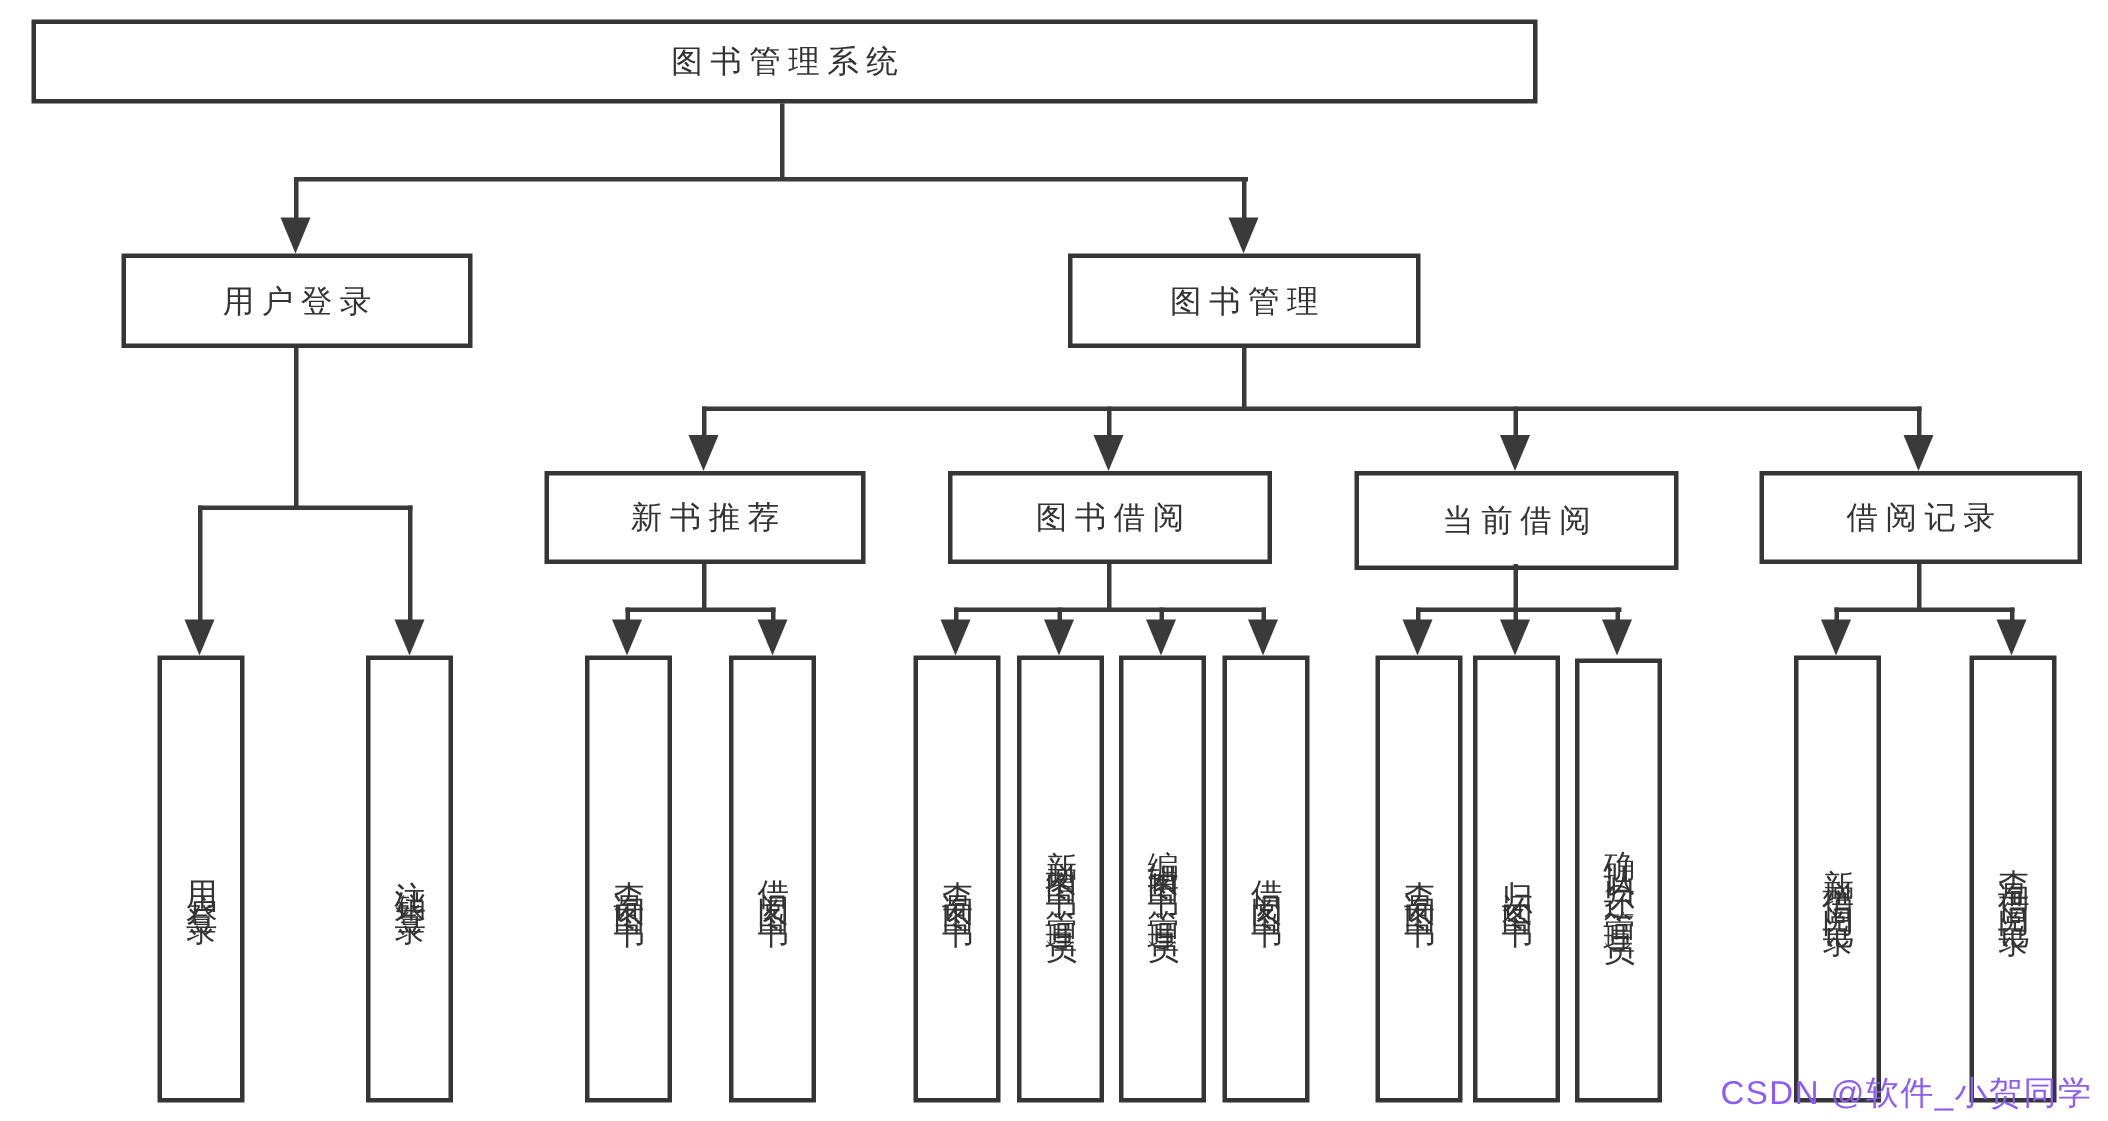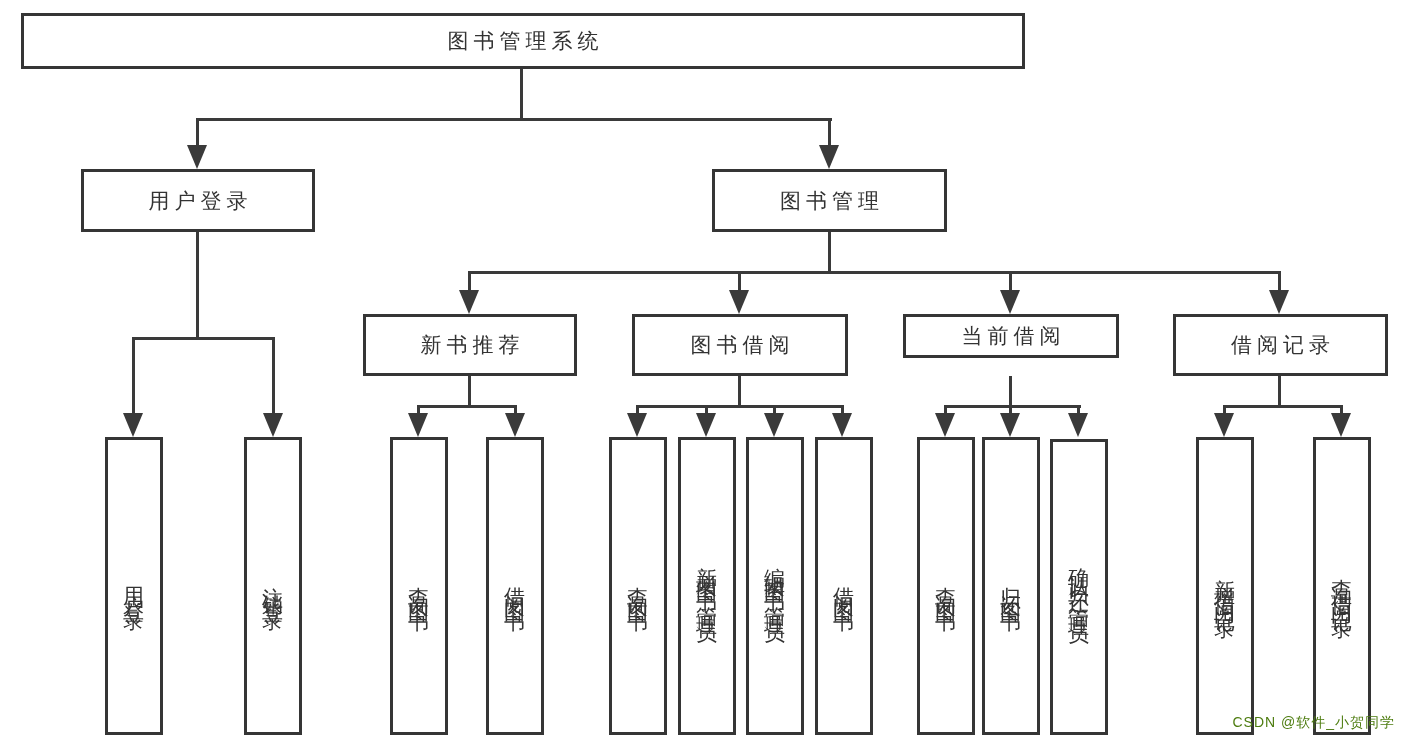--- a/index.html
+++ b/index.html
@@ -20,22 +20,22 @@
   }
   
   .vline{position:absolute;width:3px;background:#3a3a3a;}
   .hline{position:absolute;height:3px;background:#3a3a3a;}
   .arrowhead{
     position:absolute;width:0;height:0;
     border-left:10px solid transparent;border-right:10px solid transparent;
     border-top:24px solid #3a3a3a;
   }
   .watermark{
-    position:absolute;right:10px;top:714px;font-size:14px;letter-spacing:1px;
-    color:#4d7c0f;
+    position:absolute;right:10px;top:714px;font-size:22px;letter-spacing:1px;
+    color:#8b5cf6;
   }
 </style>
 </head>
 <body>
 
 <div class="canvas">
 
   <div class="box h" style="left:21px;top:13px;width:1004px;height:56px;">图书管理系统</div>
 
   <div class="vline" style="left:520px;top:69px;height:49px;"></div>
@@ -61,21 +61,21 @@
   <div class="arrowhead" style="left:459px;top:290px;"></div>
   <div class="vline" style="left:738px;top:271px;height:22px;"></div>
   <div class="arrowhead" style="left:729px;top:290px;"></div>
   <div class="vline" style="left:1009px;top:271px;height:22px;"></div>
   <div class="arrowhead" style="left:1000px;top:290px;"></div>
   <div class="vline" style="left:1278px;top:271px;height:22px;"></div>
   <div class="arrowhead" style="left:1269px;top:290px;"></div>
 
   <div class="box h" style="left:363px;top:314px;width:214px;height:62px;">新书推荐</div>
   <div class="box h" style="left:632px;top:314px;width:216px;height:62px;">图书借阅</div>
-  <div class="box h" style="left:903px;top:314px;width:216px;height:44px;text-align:right;">当前借阅</div>
+  <div class="box h" style="left:903px;top:314px;width:216px;height:66px;text-align:right;">当前借阅</div>
   <div class="box h" style="left:1173px;top:314px;width:215px;height:62px;">借阅记录</div>
 
   <div class="vline" style="left:468px;top:376px;height:32px;"></div>
   <div class="hline" style="left:417px;top:405px;width:100px;"></div>
   <div class="vline" style="left:417px;top:405px;height:12px;"></div>
   <div class="arrowhead" style="left:408px;top:413px;"></div>
   <div class="vline" style="left:514px;top:405px;height:12px;"></div>
   <div class="arrowhead" style="left:505px;top:413px;"></div>
 
   <div class="vline" style="left:738px;top:376px;height:32px;"></div>

